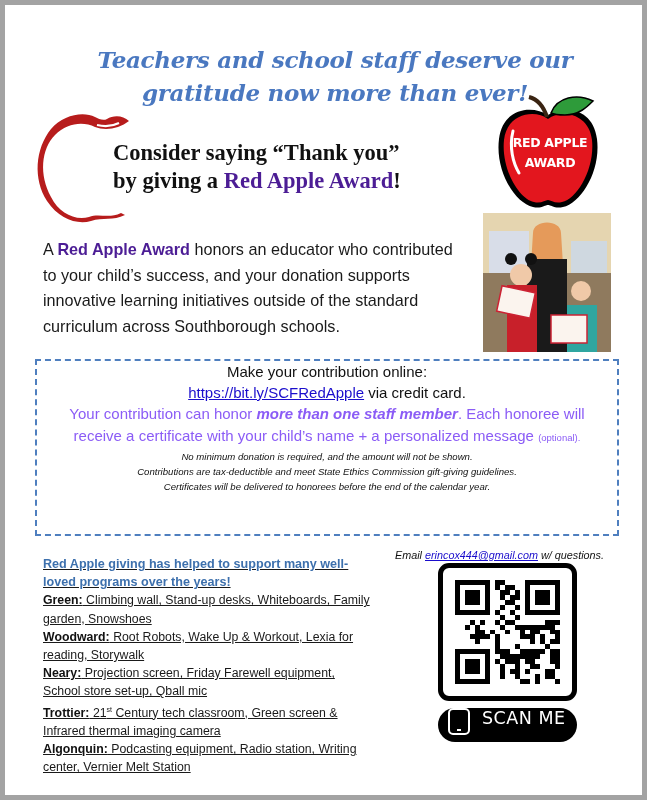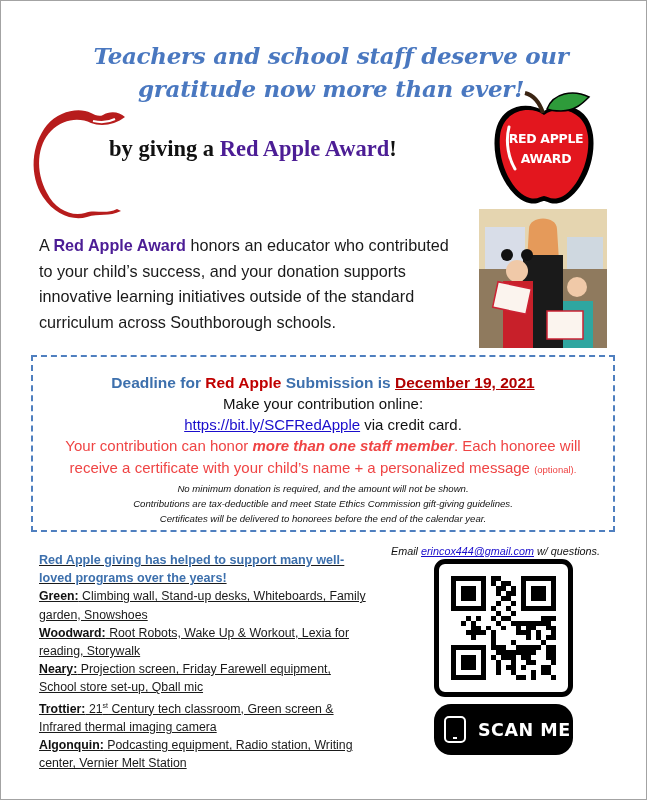--- a/index.html
+++ b/index.html
@@ -1,18 +1,18 @@
 <!DOCTYPE html>
 <html><head>
 <meta charset="utf-8">
 <style>
   * { margin: 0; padding: 0; box-sizing: border-box; }
   html, body { width: 647px; height: 800px; background: #ffffff; overflow: hidden; }
   body { font-family: "Liberation Sans", sans-serif; color: #111; position: relative; }
-  .page { position: absolute; left: 0; top: 0; width: 647px; height: 800px; border: 1px solid #a3a3a3; background: #fff; }
+  .page { position: absolute; left: 0; top: 0; width: 647px; height: 800px; border: 5px solid #a3a3a3; background: #fff; }
 
   .headline { position: absolute; left: 60px; top: 38px; width: 540px; text-align: center;
     font-family: "DejaVu Serif", serif; font-style: italic; font-weight: bold; color: #4a78c0;
     font-size: 23px; line-height: 33px; letter-spacing: -0.3px; }
 
   .outline-apple { position: absolute; left: 28px; top: 104px; width: 112px; height: 118px; }
   .badge-apple { position: absolute; left: 488px; top: 82px; width: 110px; height: 124px; }
   .badge-text { position: absolute; left: 496px; top: 128px; width: 98px; text-align: center;
     color: #fff; font-weight: bold; font-size: 12.5px; line-height: 20px; font-family: "DejaVu Sans", sans-serif; letter-spacing: -0.3px; }
 
@@ -26,63 +26,64 @@
 
   .photo { position: absolute; left: 478px; top: 208px; width: 128px; height: 139px; overflow: hidden; background: #d9c7a0; }
 
   .deadline-box { position: absolute; left: 30px; top: 354px; width: 584px; height: 177px;
     border: 2px dashed #4f7fbf; text-align: center; }
   .deadline-title { margin-top: 16px; font-size: 15.5px; font-weight: bold; color: #3d70ad; line-height: 20px; }
   .deadline-title .red { color: #c00000; }
   .deadline-date { color: #b00000; text-decoration: underline; }
   .online { font-size: 15px; line-height: 21px; color: #111; }
   .link { color: #1a0dcc; text-decoration: underline; }
-  .honor { font-size: 15px; line-height: 22px; color: #ef4444; }
+  .honor { font-size: 15px; line-height: 22px; color: #8b5cf6; }
   .honor b { font-style: italic; }
   .optional { font-size: 9.5px; }
   .fine { font-size: 9.6px; font-style: italic; line-height: 15px; color: #111; }
 
   .programs { position: absolute; left: 38px; top: 550px; width: 330px;
     font-size: 12.3px; line-height: 18.2px; color: #1a1a1a; text-decoration: underline; }
   .programs-title { color: #3d70ad; font-weight: bold; font-size: 12.6px; }
   .programs b { color: #111; }
   sup { font-size: 7px; }
 
   .email { position: absolute; left: 390px; top: 544px; width: 240px;
     font-size: 10.8px; font-style: italic; color: #111; }
   .email a { color: #1a0dcc; text-decoration: underline; margin-top: 21px; }
 
   .qr-frame { position: absolute; left: 433px; top: 558px; width: 139px; height: 138px;
     border: 5px solid #000; border-radius: 11px; background: #fff; padding: 12px; }
   .qr { width: 105px; height: 104px; display: grid; grid-template-columns: repeat(21, 1fr); grid-template-rows: repeat(21, 1fr); }
   .qr i { display: block; }
   .qr i.b { background: #000; }
 
-  .scan-btn { position: absolute; left: 433px; top: 703px; width: 139px; height: 51px;
-    background: #000; border-radius: 17px; color: #fff; display: flex; align-items: center; font-weight: bold; }
+  .scan-btn { position: absolute; left: 433px; top: 703px; width: 139px; height: 34px;
+    background: #000; border-radius: 17px; color: #fff; display: flex; align-items: flex-start; }
   .phone-icon { width: 22px; height: 27px; margin-left: 10px; border: 2px solid #fff; border-radius: 5px; position: relative; background: #000; }
   .phone-icon::after { content: ""; position: absolute; left: 7px; bottom: 2px; width: 4px; height: 2px; background: #fff; }
   .scan-label { margin-left: 12px; font-size: 17.5px; letter-spacing: 0.5px; font-family: "DejaVu Sans", sans-serif; }
 </style>
 </head>
 <body>
 
 <div class="page">
 
   <div class="headline">
     <div>Teachers and school staff deserve our</div>
     <div>gratitude now more than ever!</div>
   </div>
 
   <svg class="outline-apple" viewBox="0 0 112 118">
     <path d="M62 8 C 50 2, 30 6, 18 20 C 2 40, 0 70, 14 92 C 26 110, 44 116, 58 112 C 70 108, 80 112, 92 106 L 88 104 C 76 110, 66 104, 56 108 C 42 112, 26 104, 18 88 C 6 66, 8 40, 22 26 C 34 14, 50 12, 62 18 C 72 22, 86 20, 96 12 C 90 6, 80 6, 74 10 C 70 12, 66 10, 62 8 Z" fill="#b71c1c"></path>
     <path d="M64 16 C 72 18, 80 17, 86 14" stroke="#fff" stroke-width="2" fill="none"></path>
   </svg>
 
   <div class="consider">
+    <div>Consider saying “Thank you”</div>
     <div><span>by giving a </span><span class="red">Red Apple Award</span><span>!</span></div>
   </div>
 
   <svg class="badge-apple" viewBox="0 0 110 124">
     <path d="M55 28 C 40 18, 10 20, 6 52 C 2 84, 22 116, 40 120 C 48 122, 52 118, 55 118 C 58 118, 62 122, 70 120 C 88 116, 108 84, 104 52 C 100 20, 70 18, 55 28 Z" fill="#000"></path>
     <path d="M55 32 C 42 22, 14 26, 11 53 C 8 82, 26 112, 41 115 C 48 117, 52 113, 55 113 C 58 113, 62 117, 69 115 C 84 112, 102 82, 99 53 C 96 26, 68 22, 55 32 Z" fill="#e3161e"></path>
     <path d="M20 44 C 16 60, 20 76, 26 86" stroke="#fff" stroke-width="3" fill="none" stroke-linecap="round"></path>
     <path d="M54 30 C 50 18, 44 12, 36 10" stroke="#3a2412" stroke-width="4" fill="none"></path>
     <path d="M58 26 C 64 10, 84 6, 100 14 C 94 20, 86 28, 72 28 C 66 28, 62 28, 58 26 Z" fill="#2e9b3a" stroke="#000" stroke-width="1.5"></path>
   </svg>
@@ -109,23 +110,20 @@
         <circle cx="48" cy="46" r="6" fill="#111"></circle>
       <rect x="24" y="72" width="30" height="67" fill="#c8202a"></rect>
       <rect x="16" y="76" width="34" height="26" fill="#fbf4ee" stroke="#c23" stroke-width="1.5" transform="rotate(12 33 89)"></rect>
       <circle cx="98" cy="78" r="10" fill="#f0c9a8"></circle>
       <rect x="84" y="92" width="30" height="47" fill="#2fa6a0"></rect>
       <rect x="68" y="102" width="36" height="28" fill="#fbf4ee" stroke="#c23" stroke-width="1.5"></rect>
     </svg>
   </div>
 
   <div class="deadline-box">
-    <div class="deadline-title">
-      <span>Deadline for </span><span class="red">Red Apple</span><span> Submission is </span><span class="deadline-date">December 19, 2021</span>
-    </div>
     <div class="online">Make your contribution online:</div>
     <div class="online"><a class="link">https://bit.ly/SCFRedApple</a><span> via credit card.</span></div>
     <div class="honor"><span>Your contribution can honor </span><b>more than one staff member</b><span>.  Each honoree will</span></div>
     <div class="honor"><span>receive a certificate with your child’s name + a personalized message </span><span class="optional">(optional).</span></div>
     <div class="fine">No minimum donation is required, and the amount will not be shown.</div>
     <div class="fine">Contributions are tax-deductible and meet State Ethics Commission gift-giving guidelines.</div>
     <div class="fine">Certificates will be delivered to honorees before the end of the calendar year.</div>
   </div>
 
   <div class="programs">

